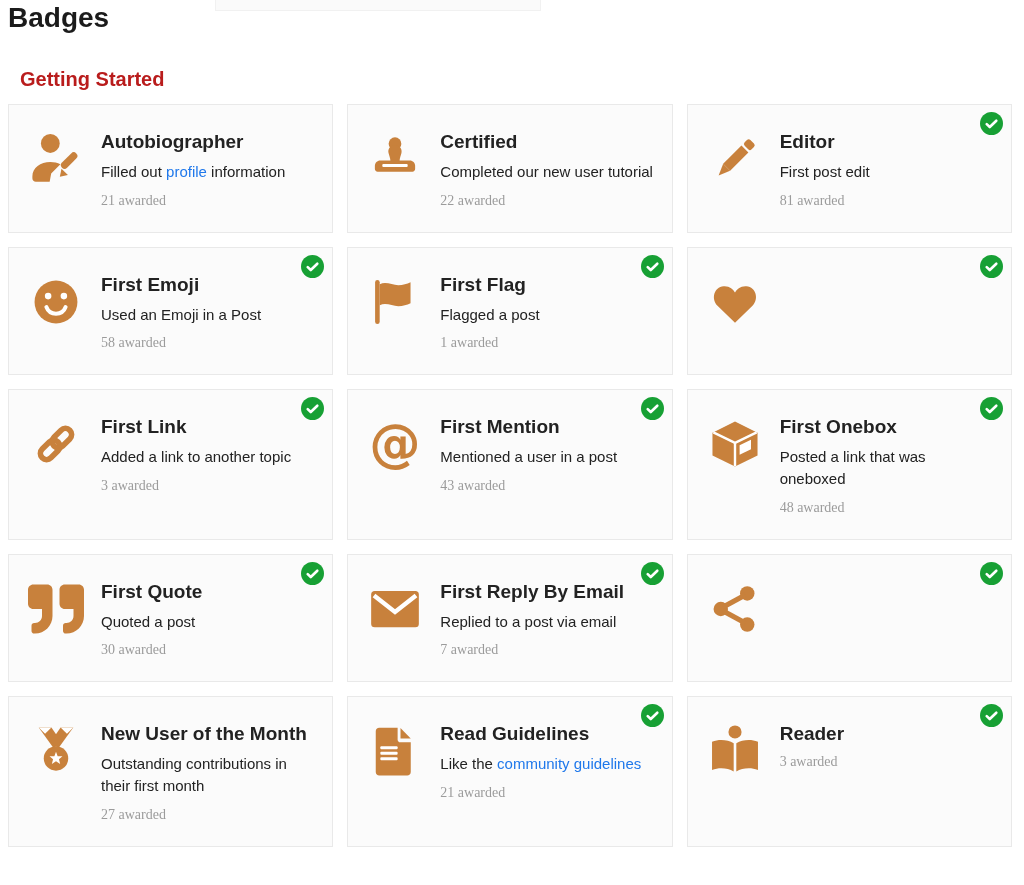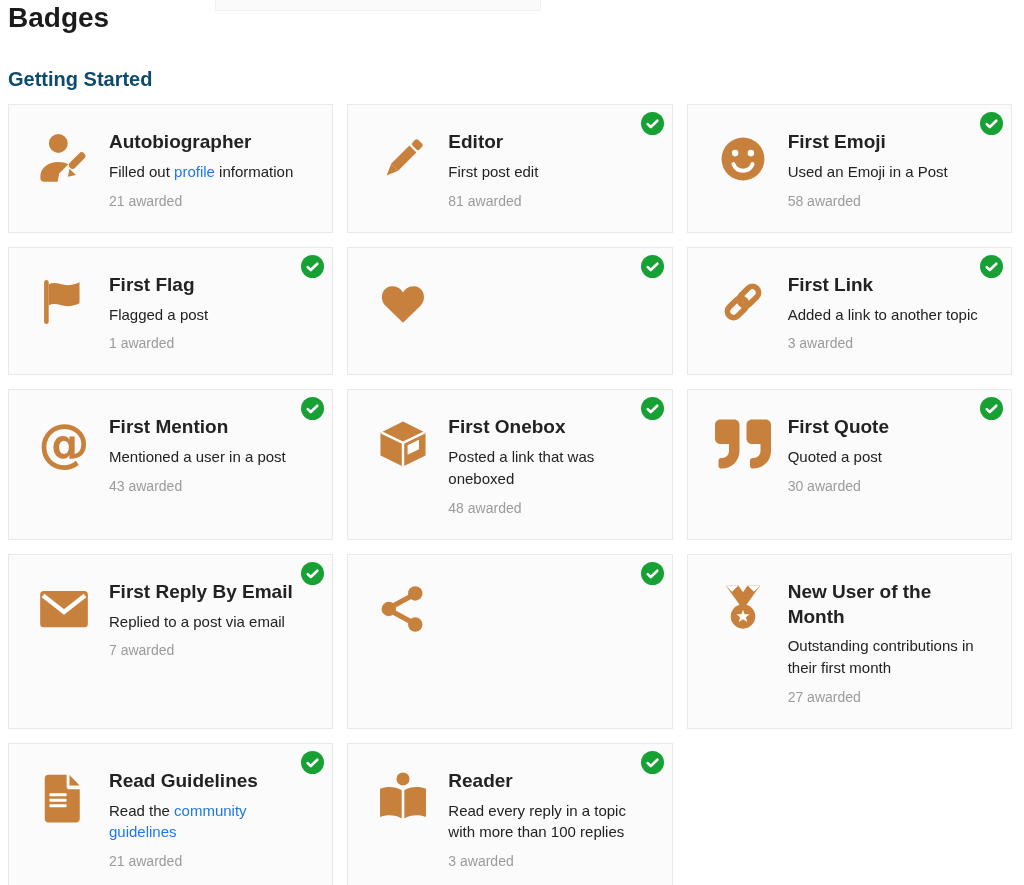--- a/index.html
+++ b/index.html
@@ -22,33 +22,33 @@
   }
   .topbar-remnant{
     position:absolute;left:215px;top:0;width:326px;height:11px;
     background:#fafafa;border:1px solid #f1f1f1;border-top:none;
   }
   h1.page-title{
     font-size:28px;font-weight:bold;color:#1b1b1b;
     margin:2px 0 10px 0;line-height:1.15;
   }
   h2.section-title{
-    font-size:20px;font-weight:bold;color:#0c4a6e;
-    margin:33px 0 13px 0;line-height:1.2;
+    font-size:20px;font-weight:bold;color:#b91c1c;
+    margin:33px 0 13px 12px;line-height:1.2;
   }
   .grid{
     display:grid;
     grid-template-columns:repeat(3,1fr);
     gap:14px;
   }
   .card{
     position:relative;
     background:var(--card-bg);
     border:1px solid var(--card-border);
-    padding:25px 18px 22px 26px;
+    padding:25px 18px 22px 18px;
     display:flex;
     align-items:flex-start;
     cursor:pointer;
   }
   .badge-icon{
     width:58px;flex:0 0 58px;
     margin-right:16px;margin-top:1px;
     color:var(--orange);
     display:flex;justify-content:center;align-items:flex-start;
   }
@@ -57,21 +57,21 @@
   .badge-title{
     font-size:19px;font-weight:bold;color:var(--text);
     margin:0 0 6px 0;line-height:1.3;
   }
   .badge-desc{
     font-size:15px;color:var(--text);
     margin:0 0 9px 0;line-height:1.45;
   }
   .badge-desc a{color:var(--link);text-decoration:none;cursor:pointer;}
   .awarded{
-    font-size:14px;color:var(--muted);line-height:1.3;
+    font-size:14px;color:var(--muted);line-height:1.3;font-family:Liberation Serif, serif;
   }
   .check{
     position:absolute;top:7px;right:8px;width:23px;height:23px;
   }
   .check svg{width:23px;height:23px;display:block;}
 </style>
 </head>
 <body>
 
 <svg width="0" height="0" style="position:absolute" aria-hidden="true">
@@ -194,20 +194,33 @@
           <use href="#i-user-edit"></use>
         </svg>
       </div>
     <div class="card-content">
       <h3 class="badge-title">Autobiographer</h3>
       <p class="badge-desc"><span>Filled out </span><a>profile</a><span> information</span></p>
       <div class="awarded">21 awarded</div>
     </div>
   </div>
 
+  <div class="card">
+
+    <div class="badge-icon">
+        <svg viewBox="0 0 512 512" fill="currentColor">
+          <use href="#i-stamp"></use>
+        </svg>
+      </div>
+    <div class="card-content">
+      <h3 class="badge-title">Certified</h3>
+      <p class="badge-desc"><span>Completed our new user tutorial</span><a></a><span></span></p>
+      <div class="awarded">22 awarded</div>
+    </div>
+  </div>
 
   <div class="card">
     <span class="check">
         <svg viewBox="0 0 24 24">
           <use href="#i-check"></use>
         </svg>
       </span>
     <div class="badge-icon">
         <svg viewBox="0 0 512 512" fill="currentColor">
           <use href="#i-pencil"></use>
@@ -392,36 +405,35 @@
           <use href="#i-check"></use>
         </svg>
       </span>
     <div class="badge-icon">
         <svg viewBox="0 0 512 512" fill="currentColor">
           <use href="#i-document-lines"></use>
         </svg>
       </div>
     <div class="card-content">
       <h3 class="badge-title">Read Guidelines</h3>
-      <p class="badge-desc"><span>Read the </span><a>community guidelines</a><span></span></p>
+      <p class="badge-desc"><span>Like the </span><a>community guidelines</a><span></span></p>
       <div class="awarded">21 awarded</div>
     </div>
   </div>
 
   <div class="card">
     <span class="check">
         <svg viewBox="0 0 24 24">
           <use href="#i-check"></use>
         </svg>
       </span>
     <div class="badge-icon">
         <svg viewBox="0 0 512 512" fill="currentColor">
           <use href="#i-book-reader"></use>
         </svg>
       </div>
     <div class="card-content">
       <h3 class="badge-title">Reader</h3>
-      <p class="badge-desc"><span>Read every reply in a topic with more than 100 replies</span><a></a><span></span></p>
       <div class="awarded">3 awarded</div>
     </div>
   </div>
 
 </div>
 
 </body></html>

